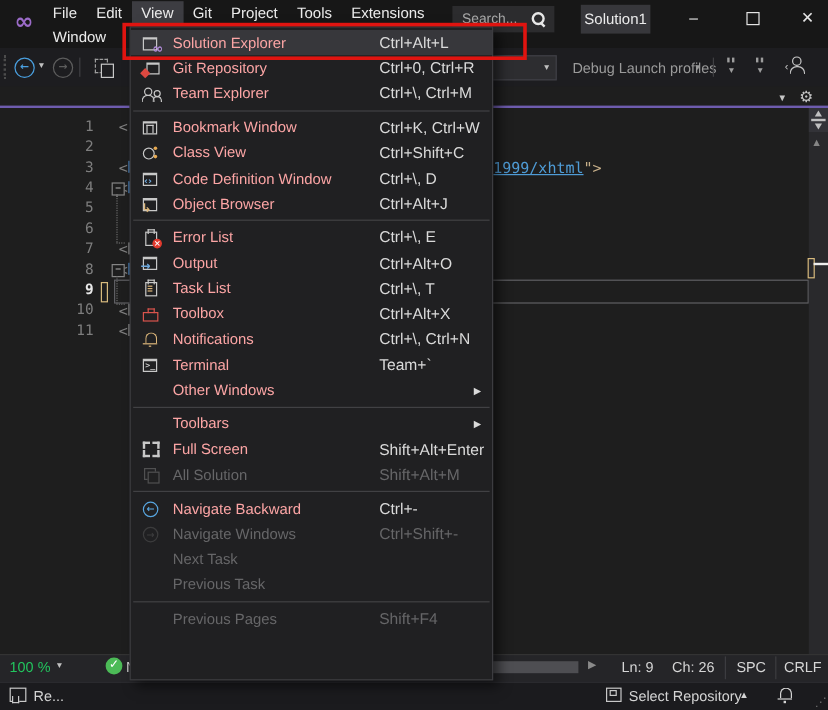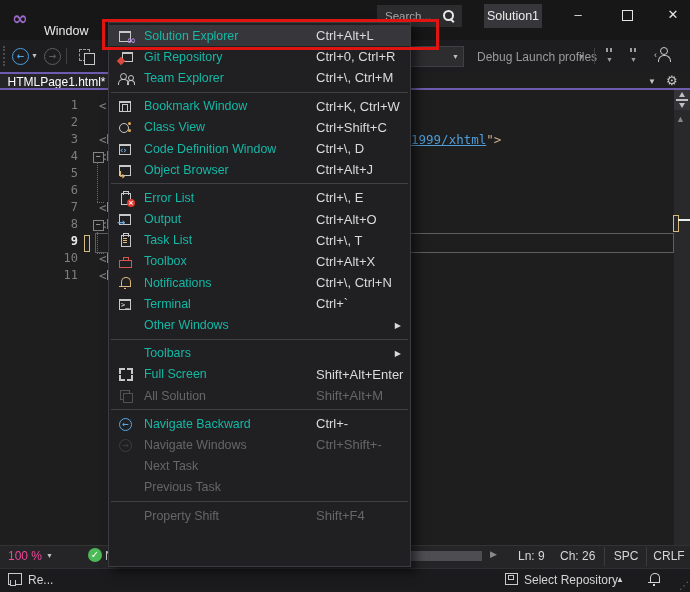--- a/index.html
+++ b/index.html
@@ -78,21 +78,21 @@
   #splitter{position:absolute;left:674px;top:90px;width:16px;height:20px;background:#333338;}
   #splitter .l{position:absolute;left:2px;top:9px;width:12px;height:2px;background:#c0c0c0;}
   #splitter .u{position:absolute;left:5px;top:2px;border-left:3px solid transparent;border-right:3px solid transparent;border-bottom:5px solid #c0c0c0;}
   #splitter .d{position:absolute;left:5px;bottom:2px;border-left:3px solid transparent;border-right:3px solid transparent;border-top:5px solid #c0c0c0;}
   #sc-up{position:absolute;left:676px;top:114px;color:#858585;font-size:9px;}
   #sc-ymark{position:absolute;left:673px;top:215px;width:4px;height:15px;border:1px solid #d7ba7d;}
   #sc-line{position:absolute;left:678px;top:219px;width:12px;height:2px;background:#ededed;}
 
   
   #edstatus{position:absolute;left:0;top:545px;width:690px;height:23px;background:#252528;border-top:1px solid #333;}
-  #zoomlbl{position:absolute;left:8px;top:549px;color:#ec4899;}
+  #zoomlbl{position:absolute;left:8px;top:549px;color:#22c55e;}
   #zoomcaret{position:absolute;left:46px;top:552px;color:#c0c0c0;font-size:7px;}
   #chk{position:absolute;left:88px;top:548px;width:14px;height:14px;border-radius:50%;background:#4cbb57;
        color:#fff;text-align:center;font:bold 10px/14px "DejaVu Sans",sans-serif;}
   #healthN{position:absolute;left:105px;top:549px;width:8px;overflow:hidden;color:#d0d0d0;}
   #hthumb{position:absolute;left:408px;top:551px;width:74px;height:10px;background:#4e4e52;}
   #harrow{position:absolute;left:490px;top:549px;color:#8a8a8a;font-size:9px;}
   .stat{position:absolute;top:549px;color:#d6d6d6;font-size:12px;}
   #ln-ind{left:518px;} #ch-ind{left:560px;}
   .statsep{position:absolute;top:547px;width:1px;height:19px;background:#3c3c40;}
   #spc-ind{left:606px;width:40px;text-align:center;} #crlf-ind{left:648px;width:42px;text-align:center;}
@@ -114,21 +114,21 @@
   #bell u{position:absolute;left:5px;top:12px;width:2px;height:2px;background:#d4d4d4;}
   #szgrip{position:absolute;right:1px;bottom:1px;color:#6f6f6f;font-size:10px;}
 
   
   #menu-panel{position:absolute;left:108px;top:22px;width:303px;height:545px;background:#202022;
               border:1px solid #3c3c40;box-shadow:5px 5px 10px rgba(0,0,0,.55);z-index:50;
               padding-top:2px;box-sizing:border-box;overflow:hidden;}
   .menu-row{position:relative;display:flex;align-items:center;height:21.2px;}
   .menu-row.hl{background:#37373b;}
   .mi-icon{position:relative;display:inline-block;width:16px;height:16px;margin:0 10px 0 9px;flex:none;}
-  .mi-label{font-size:12.4px;color:#14b8a6;white-space:nowrap;}
+  .mi-label{font-size:12.4px;color:#fca5a5;white-space:nowrap;}
   .mi-short{position:absolute;left:207px;font-size:13px;color:#dadada;white-space:nowrap;}
   .mi-arrow{position:absolute;right:9px;color:#dadada;font-size:8px;}
   .menu-row.dis .mi-label,.menu-row.dis .mi-short,.menu-row.dis .mi-arrow{color:#666668;}
   .menu-row.dis .mi-icon{opacity:.45;filter:grayscale(1);}
   .menu-sep{margin:3px 2px;border-top:1px solid #414144;height:0;}
 
   
   .mi-icon i,.mi-icon b,.mi-icon u{position:absolute;display:block;font-style:normal;text-decoration:none;}
   .w{left:1px;top:3px;width:10px;height:8px;border:1px solid #c8c8c8;border-top:2px solid #c8c8c8;}
   .wgit{left:4px;top:3px;width:9px;height:7px;border:1px solid #c8c8c8;border-top:2px solid #c8c8c8;}
@@ -171,20 +171,29 @@
 
   #red-box{position:absolute;left:102px;top:19px;width:331px;height:25px;border:3px solid #e01410;z-index:60;}
 </style>
 </head>
 <body>
 
 <div class="app">
 
   <div id="titlebar">
     <div class="vslogo">∞</div>
+    <div id="menu-row1">
+        <div class="mbar-item">File</div>
+        <div class="mbar-item">Edit</div>
+        <div class="mbar-item active">View</div>
+        <div class="mbar-item">Git</div>
+        <div class="mbar-item">Project</div>
+        <div class="mbar-item">Tools</div>
+        <div class="mbar-item">Extensions</div>
+      </div>
     <div id="menu-row2">
         <div class="mbar-item">Window</div>
       </div>
     <div id="searchbox">
       <span class="ph">Search...</span>
       <span class="mag">
           <i></i>
           <b></b>
         </span>
     </div>
@@ -219,21 +228,20 @@
       <i style="left:2px;"></i>
       <i style="left:6px;"></i>
       <b>▼</b>
     </div>
   <div id="share">
       <u>‹</u>
       <i></i>
       <b></b>
     </div>
 
-  <div id="tab">HTMLPage1.html*</div>
   <div id="tab-underline"></div>
   <div id="tab-caret">▼</div>
   <div id="gear">⚙</div>
 
   <div id="editor">
       <div class="ln" style="top: 7px;">1</div>
       <div class="ln" style="top: 24px;">2</div>
       <div class="ln" style="top: 41px;">3</div>
       <div class="ln" style="top: 58px;">4</div>
       <div class="ln" style="top: 75px;">5</div>
@@ -415,21 +423,21 @@
         </span>
         <span class="mi-label">Notifications</span>
         <span class="mi-short">Ctrl+\, Ctrl+N</span>
       </div>
       <div class="menu-row">
         <span class="mi-icon">
           <i class="w"></i>
           <b class="trm">&gt;_</b>
         </span>
         <span class="mi-label">Terminal</span>
-        <span class="mi-short">Ctrl+`</span>
+        <span class="mi-short">Team+`</span>
       </div>
       <div class="menu-row">
         <span class="mi-icon"></span>
         <span class="mi-label">Other Windows</span>
         <span class="mi-arrow">▶</span>
       </div>
       <div class="menu-sep"></div>
       <div class="menu-row">
         <span class="mi-icon"></span>
         <span class="mi-label">Toolbars</span>
@@ -472,19 +480,19 @@
         <span class="mi-icon"></span>
         <span class="mi-label">Next Task</span>
       </div>
       <div class="menu-row dis">
         <span class="mi-icon"></span>
         <span class="mi-label">Previous Task</span>
       </div>
       <div class="menu-sep"></div>
       <div class="menu-row dis">
         <span class="mi-icon"></span>
-        <span class="mi-label">Property Shift</span>
+        <span class="mi-label">Previous Pages</span>
         <span class="mi-short">Shift+F4</span>
       </div>
     </div>
 
   <div id="red-box"></div>
 </div>
 
 </body></html>

